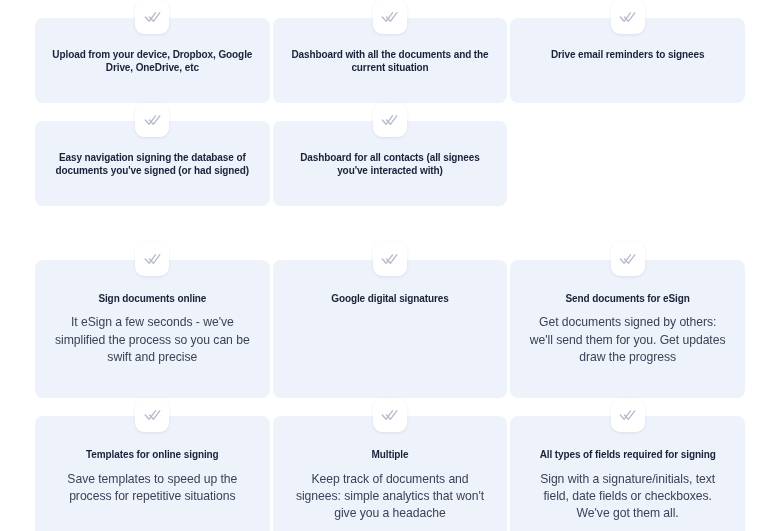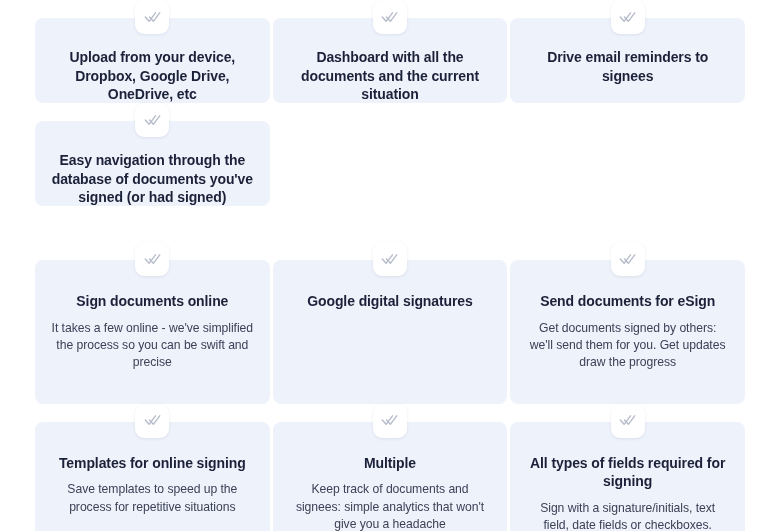--- a/index.html
+++ b/index.html
@@ -71,21 +71,21 @@
   }
 
   .badge svg {
     display: block;
     width: 17px;
     height: 17px;
   }
 
   
   .card-title {
-    font-size: 14px;
+    font-size: 10px;
     font-weight: bold;
     color: #1b2138;
     line-height: 1.33;
     letter-spacing: -0.1px;
   }
 
   .group-simple .card-title {
     max-width: 205px;
     margin: 0 auto;
   }
@@ -149,42 +149,51 @@
         <div class="card-title">Drive email reminders to signees</div>
       </div>
 
       <div class="card">
         <span class="badge">
           <svg viewBox="0 0 20 20" aria-hidden="true">
             <path d="M1.5 9.5 L6 14.5 L13.5 4.5" fill="none" stroke="#b7bdcb" stroke-width="1.7" stroke-linecap="round" stroke-linejoin="round"></path>
             <path d="M6.5 9.5 L11 14.5 L18.5 4.5" fill="none" stroke="#b7bdcb" stroke-width="1.7" stroke-linecap="round" stroke-linejoin="round"></path>
           </svg>
         </span>
-        <div class="card-title">Easy navigation through the database of documents you've signed (or had signed)</div>
-      </div>
-
-
+        <div class="card-title">Easy navigation signing the database of documents you've signed (or had signed)</div>
+      </div>
+
+
+      <div class="card">
+        <span class="badge">
+          <svg viewBox="0 0 20 20" aria-hidden="true">
+            <path d="M1.5 9.5 L6 14.5 L13.5 4.5" fill="none" stroke="#b7bdcb" stroke-width="1.7" stroke-linecap="round" stroke-linejoin="round"></path>
+            <path d="M6.5 9.5 L11 14.5 L18.5 4.5" fill="none" stroke="#b7bdcb" stroke-width="1.7" stroke-linecap="round" stroke-linejoin="round"></path>
+          </svg>
+        </span>
+        <div class="card-title">Dashboard for all contacts (all signees you've interacted with)</div>
+      </div>
 
     </div>
   </section>
 
   <div class="group-gap"></div>
 
   <section class="group group-detail">
     <div class="grid">
 
       <div class="card">
         <span class="badge">
           <svg viewBox="0 0 20 20" aria-hidden="true">
             <path d="M1.5 9.5 L6 14.5 L13.5 4.5" fill="none" stroke="#b7bdcb" stroke-width="1.7" stroke-linecap="round" stroke-linejoin="round"></path>
             <path d="M6.5 9.5 L11 14.5 L18.5 4.5" fill="none" stroke="#b7bdcb" stroke-width="1.7" stroke-linecap="round" stroke-linejoin="round"></path>
           </svg>
         </span>
         <div class="card-title">Sign documents online</div>
-        <div class="card-desc">It takes a few online - we've simplified the process so you can be swift and precise</div>
+        <div class="card-desc">It eSign a few seconds - we've simplified the process so you can be swift and precise</div>
       </div>
 
       <div class="card">
         <span class="badge">
           <svg viewBox="0 0 20 20" aria-hidden="true">
             <path d="M1.5 9.5 L6 14.5 L13.5 4.5" fill="none" stroke="#b7bdcb" stroke-width="1.7" stroke-linecap="round" stroke-linejoin="round"></path>
             <path d="M6.5 9.5 L11 14.5 L18.5 4.5" fill="none" stroke="#b7bdcb" stroke-width="1.7" stroke-linecap="round" stroke-linejoin="round"></path>
           </svg>
         </span>
         <div class="card-title">Google digital signatures</div>

